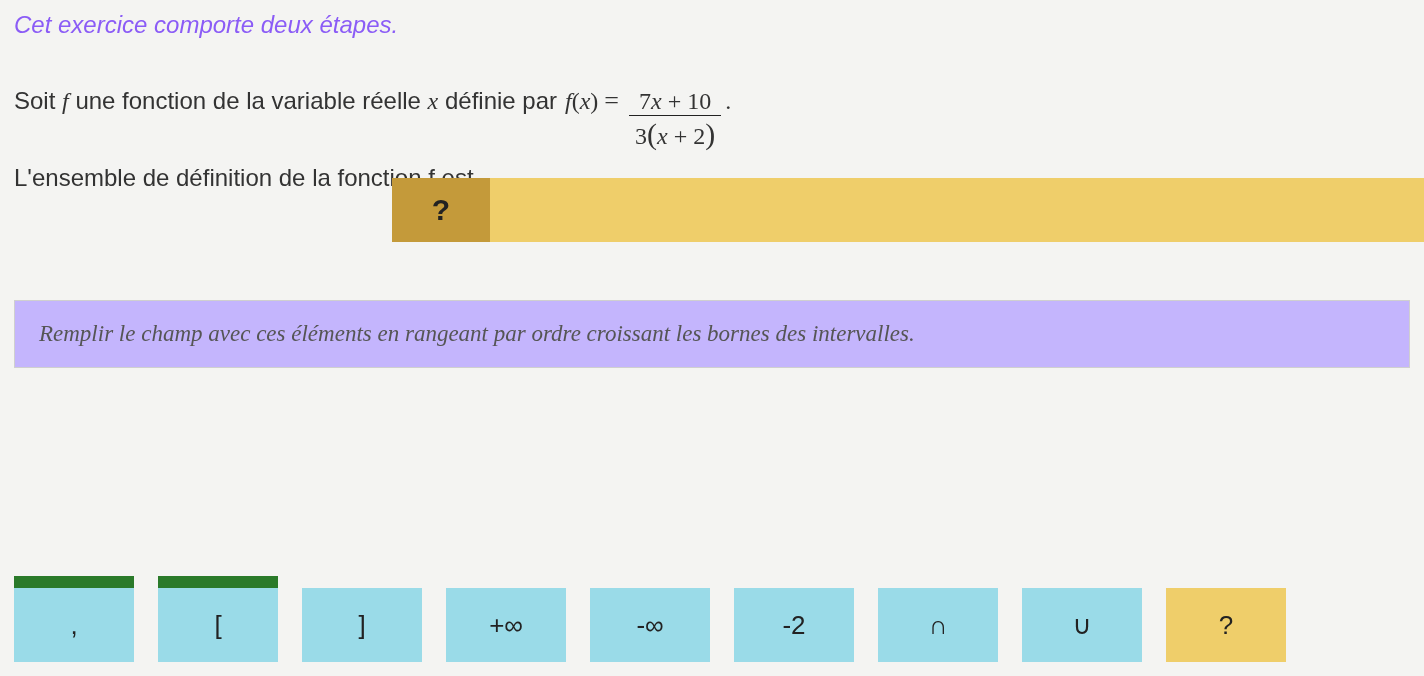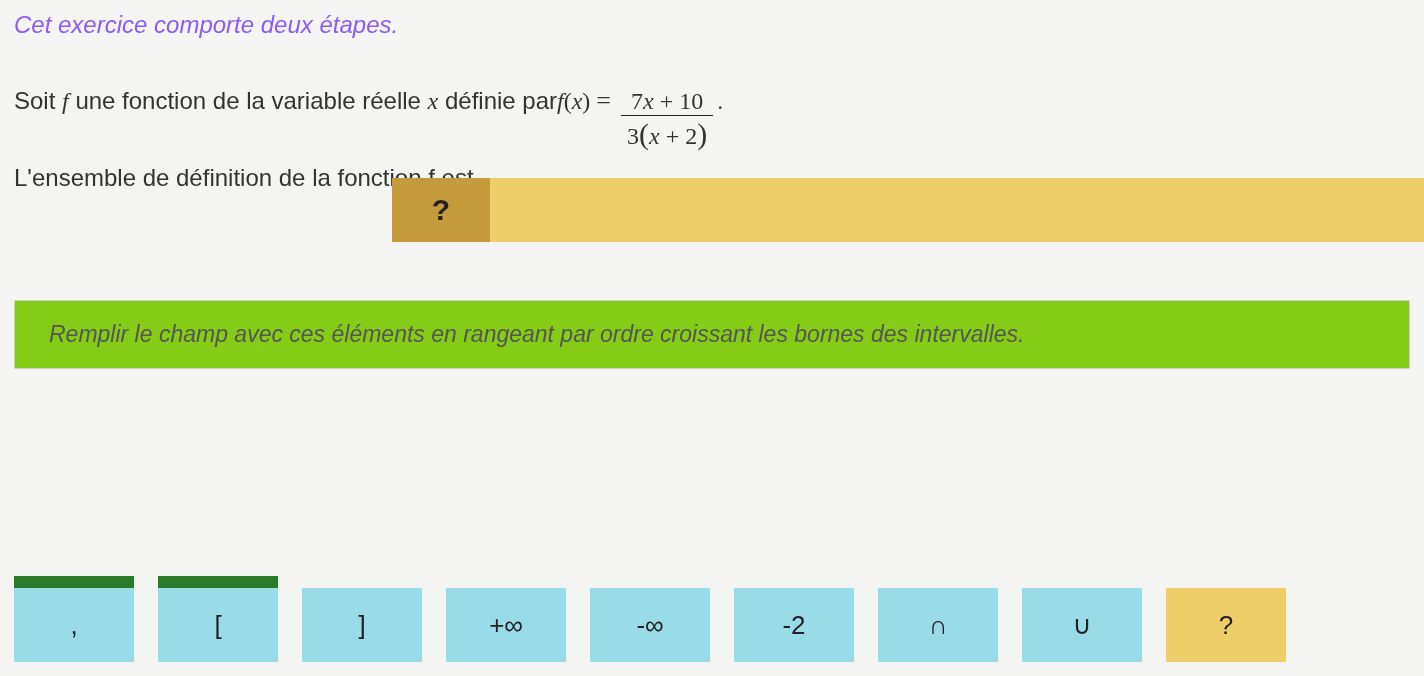--- a/index.html
+++ b/index.html
@@ -19,21 +19,21 @@
     line-height: 1.45;
     margin-bottom: 10px;
     color: #8b5cf6;
   }
   .italic { font-style: italic; }
   .mathvar { font-family: 'Times New Roman', serif; font-style: italic; }
   .mathup { font-family: 'Times New Roman', serif; font-style: normal; }
   .formula-line {
     display: flex;
     align-items: center;
-    gap: 0;
+    gap: 8px;
     font-size: 24px;
     margin-bottom: 14px;
   }
   .frac {
     display: inline-flex;
     flex-direction: column;
     align-items: center;
     vertical-align: middle;
     font-family: 'Times New Roman', serif;
     font-size: 24px;
@@ -73,25 +73,26 @@
     position: absolute;
     left: 476px;
     top: 14px;
     right: -14px;
     height: 64px;
     background: #efce6a;
   }
   .hint-box {
     margin-top: 56px;
     border: 1px solid #cfcfcf;
-    padding: 20px 34px;
+    padding: 20px 24px;
     font-size: 23px;
     font-style: italic;
     color: #555;
-    background: #84cc16;
+    background: #c4b5fd;
+    font-family: Liberation Serif, serif;
   }
   .tiles {
     position: absolute;
     bottom: 14px;
     left: 14px;
     display: flex;
     gap: 24px;
     align-items: flex-end;
   }
   .tile-wrap {

